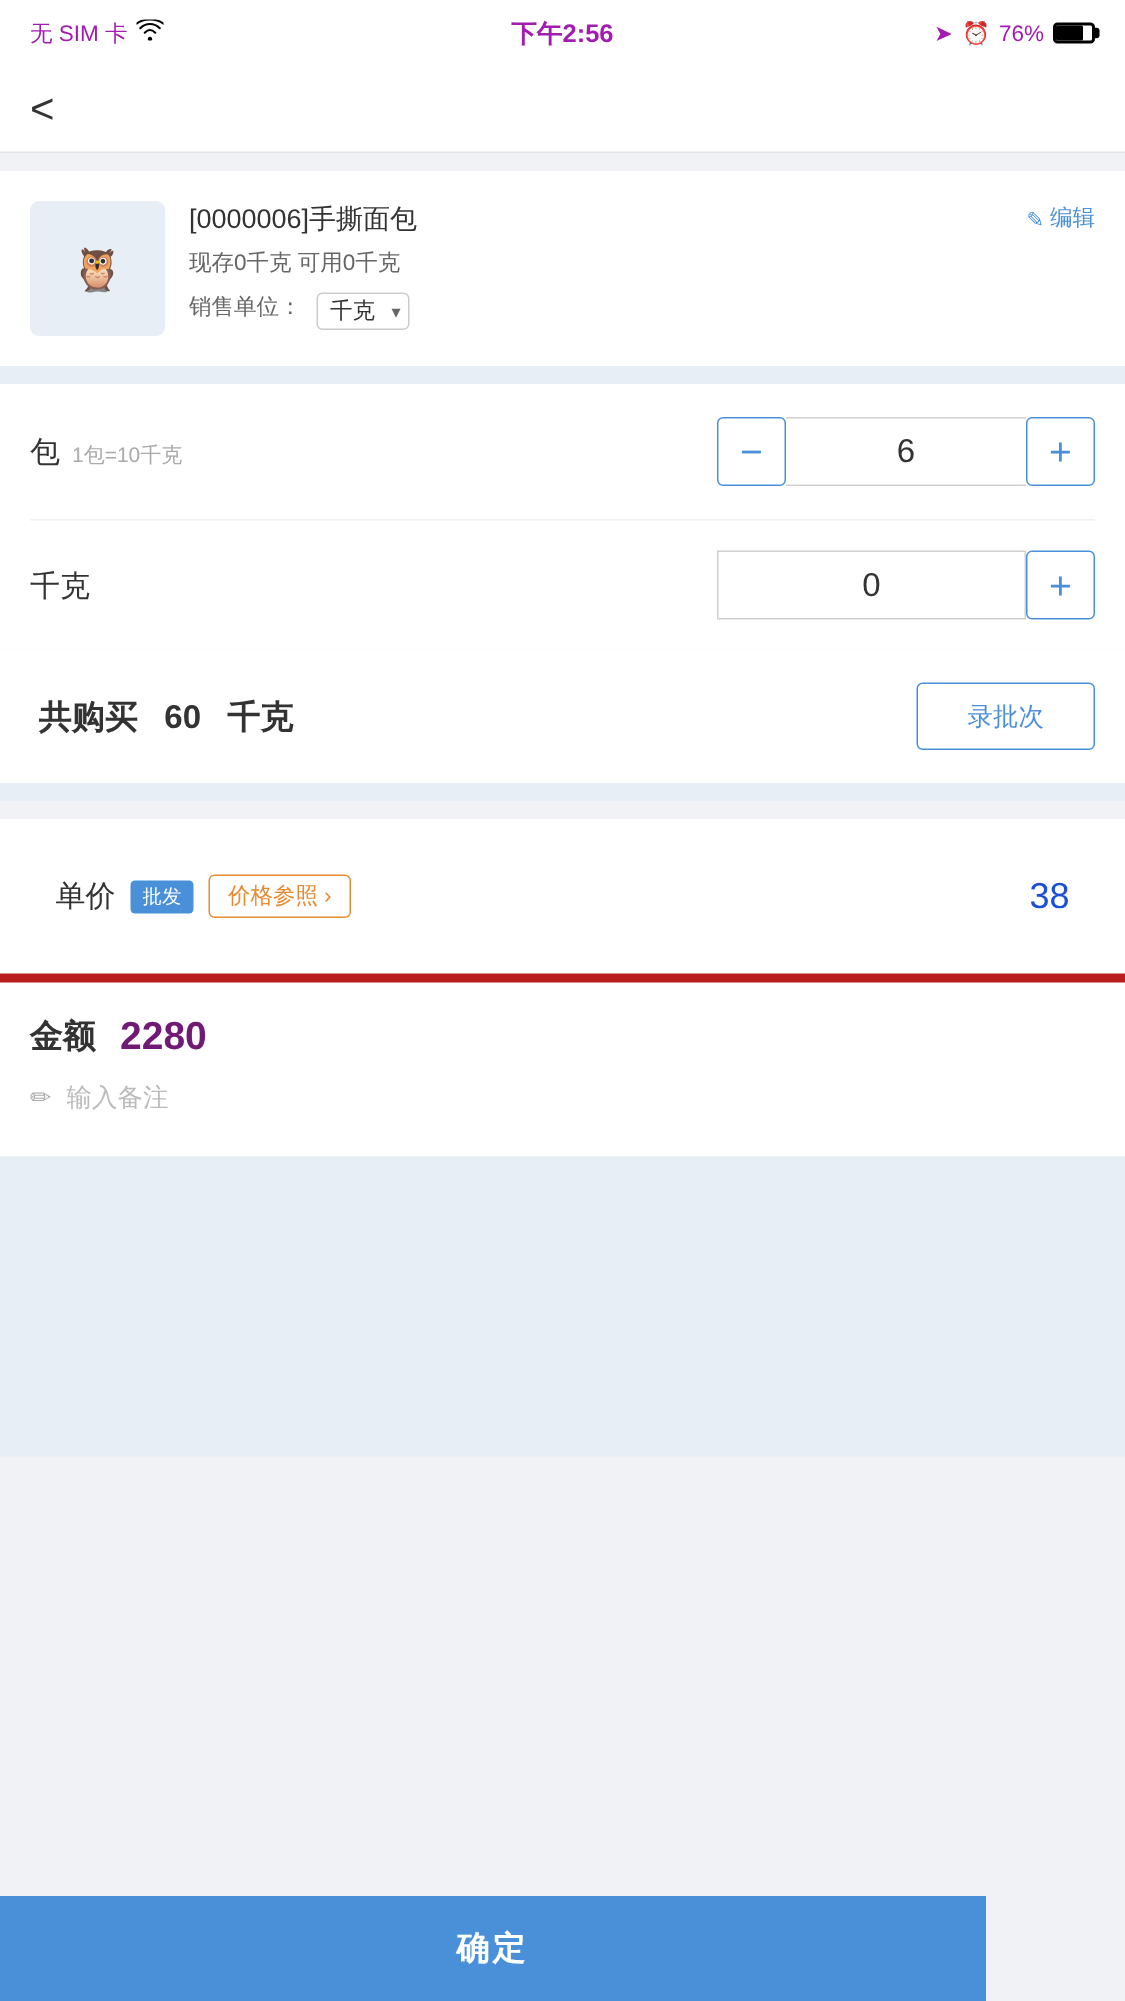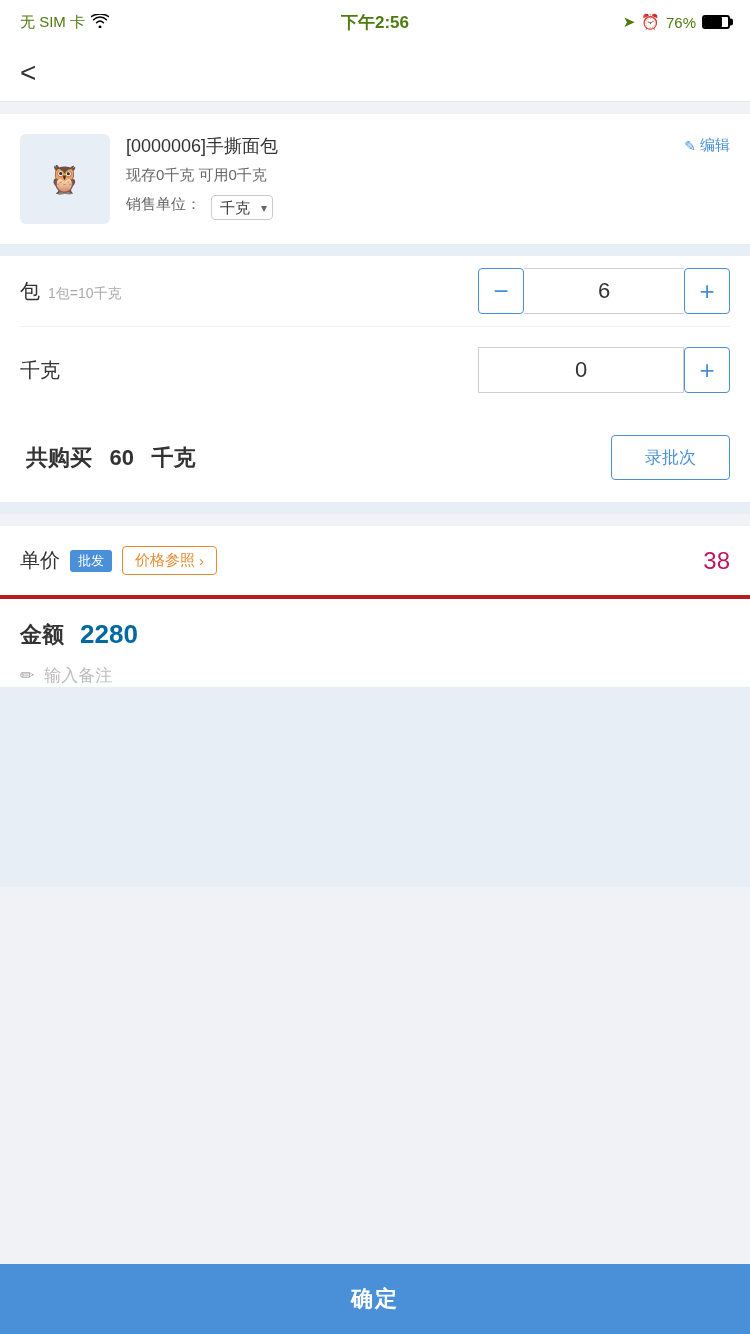--- a/index.html
+++ b/index.html
@@ -16,21 +16,21 @@
     
     .status-bar {
       width: 750px;
       height: 44px;
       background: #fff;
       display: flex;
       align-items: center;
       justify-content: space-between;
       padding: 0 20px;
       font-size: 15px;
-      color: #4d7c0f;
+      color: #a21caf;
       gap: 24px;
     }
     .status-left {
       display: flex;
       align-items: center;
       gap: 6px;
       font-size: 15px;
       font-weight: 500;
     }
     .status-center {
@@ -162,21 +162,21 @@
     }
 
     
     .qty-section {
       background: #fff;
       padding: 0 20px;
     }
     .qty-row {
       display: flex;
       align-items: center;
-      padding: 12px 0;
+      padding: 22px 0;
       border-bottom: 1px solid #f0f0f0;
     }
     .qty-label {
       flex: 1;
       font-size: 20px;
       color: #333;
       font-weight: 500;
     }
     .qty-sublabel {
       font-size: 14px;
@@ -280,21 +280,21 @@
       padding: 10px 33px;
       font-size: 17px;
       border-radius: 4px;
       cursor: pointer;
     }
 
     
     .price-section {
       background: #fff;
       margin-top: 12px;
-      padding: 20px;
+      padding: 37px;
     }
     .price-row {
       display: flex;
       align-items: center;
       gap: 10px;
     }
     .price-label {
       font-size: 20px;
       color: #333;
       font-weight: 500;
@@ -314,44 +314,44 @@
       font-size: 15px;
       border-radius: 4px;
       display: flex;
       align-items: center;
       gap: 4px;
       cursor: pointer;
     }
     .price-value {
       margin-left: auto;
       font-size: 24px;
-      color: #be185d;
+      color: #1d4ed8;
       font-weight: 500;
     }
 
     
     .amount-section {
       background: #fff;
       margin-top: 0;
-      padding: 20px 20px 0;
-      border-top: 4px solid #b91c1c;
+      padding: 20px 20px 28px;
+      border-top: 6px solid #b91c1c;
     }
     .amount-row {
       display: flex;
       align-items: center;
       margin-bottom: 14px;
     }
     .amount-label {
       font-size: 22px;
       color: #333;
       font-weight: 600;
     }
     .amount-value {
       font-size: 26px;
-      color: #0369a1;
+      color: #701a75;
       font-weight: 600;
       margin-left: 16px;
     }
     .remark-row {
       display: flex;
       align-items: center;
       gap: 10px;
     }
     .remark-icon {
       color: #aaa;
@@ -366,21 +366,21 @@
     .bottom-spacer {
       height: 200px;
       background: #e8eef5;
     }
 
     
     .confirm-btn {
       position: fixed;
       bottom: 0;
       left: 0;
-      width: 750px;
+      width: 657px;
       height: 70px;
       background: #4a90d9;
       color: #fff;
       font-size: 22px;
       font-weight: 600;
       border: none;
       outline: none;
       cursor: pointer;
       letter-spacing: 2px;
     }

